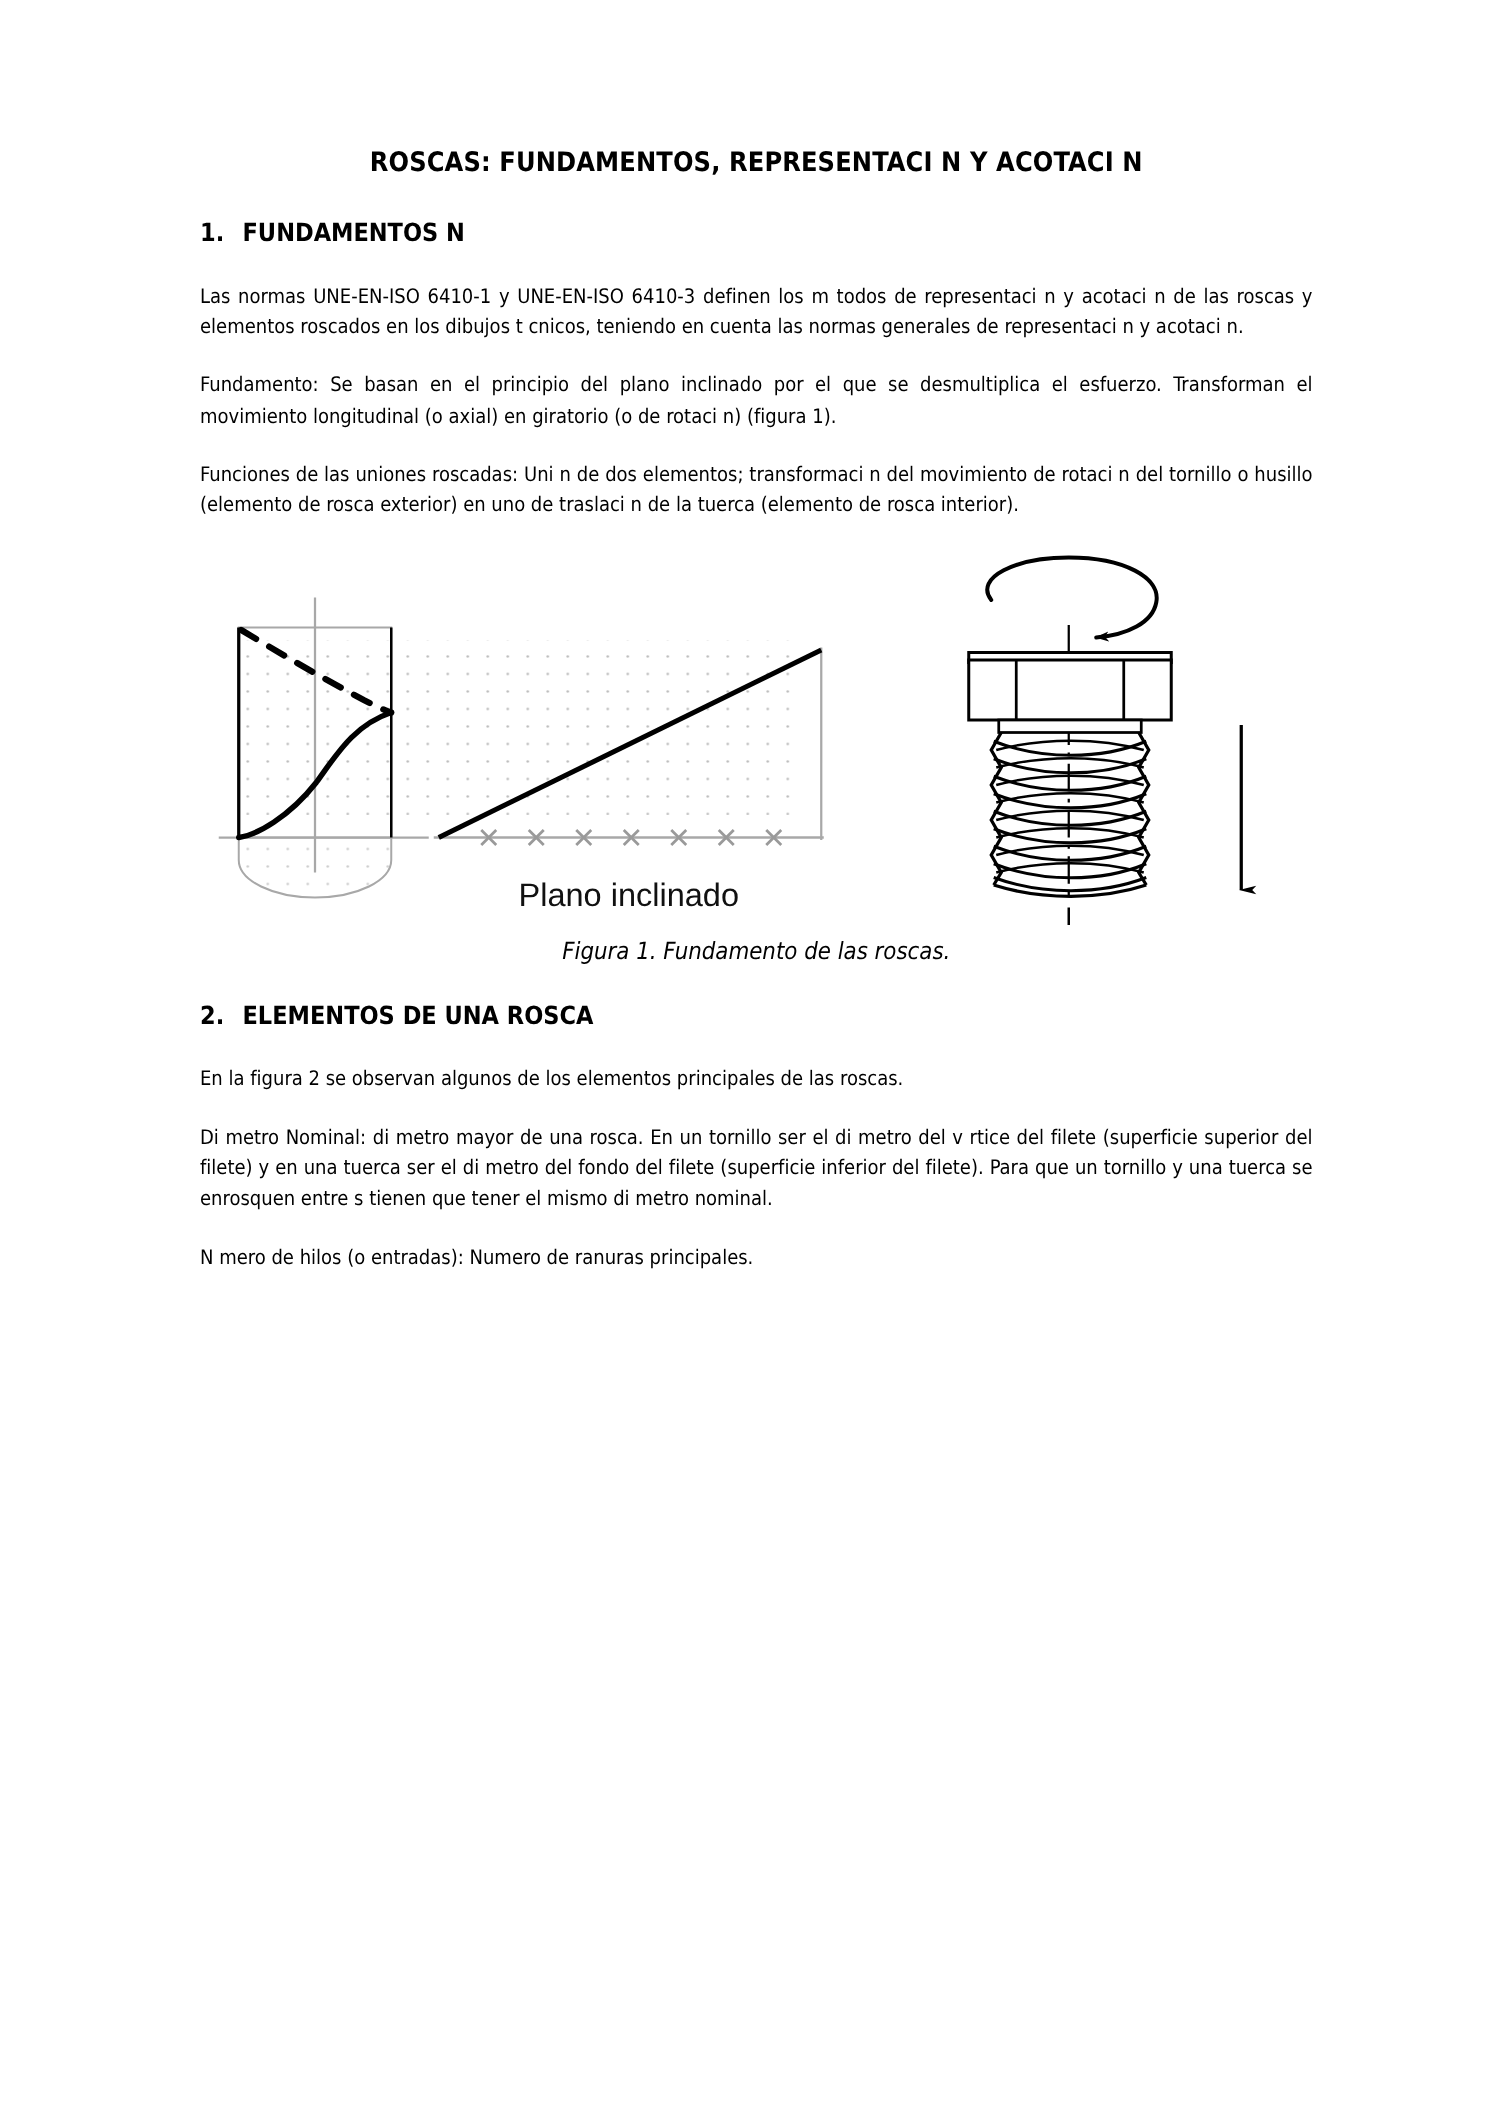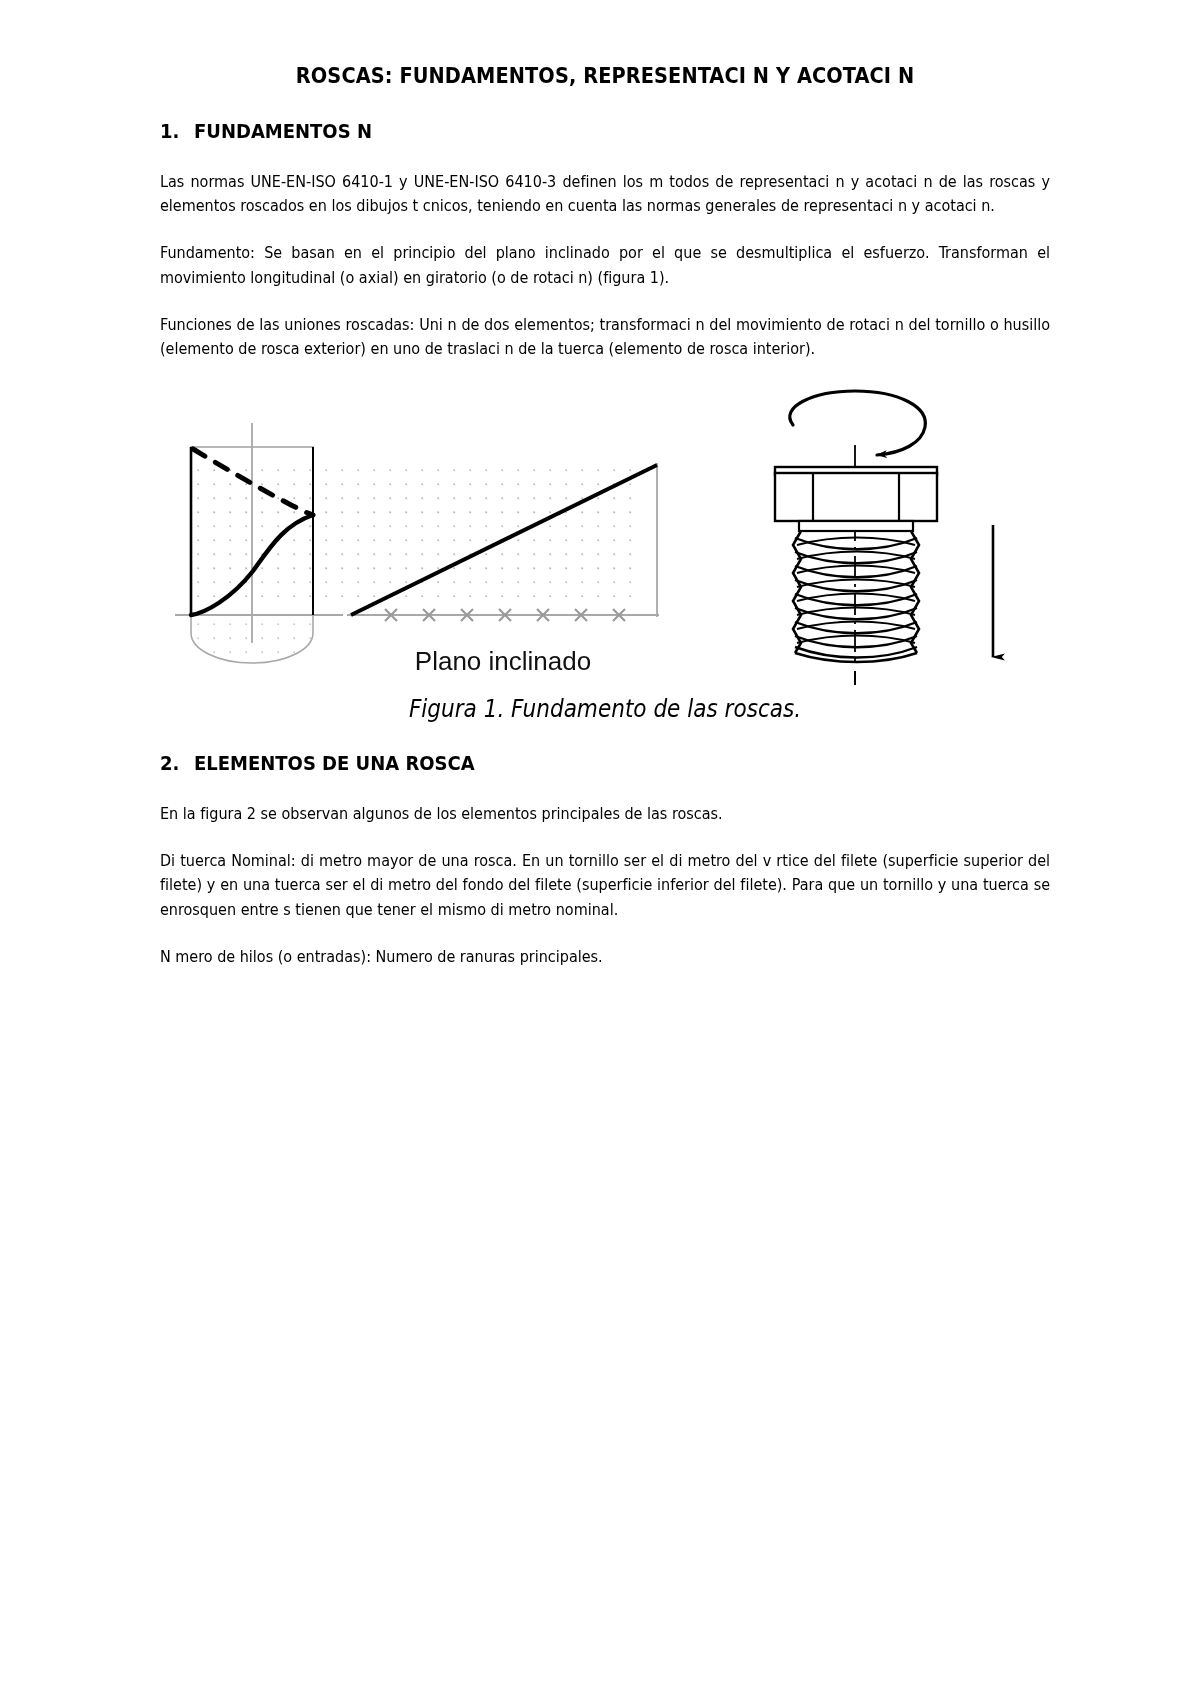--- a/index.html
+++ b/index.html
@@ -13,21 +13,21 @@
     height: 1696px;
     font-family: "Liberation Sans", sans-serif;
     color: #000000;
     overflow: hidden;
   }
   .page {
     position: relative;
     width: 1200px;
     height: 1696px;
     box-sizing: border-box;
-    padding: 63px 150px 0 160px;
+    padding: 118px 150px 0 160px;
     background: #fff;
   }
 
   
   .doc-title {
     font-family: "DejaVu Sans Condensed", "Liberation Sans Narrow", "Liberation Sans", sans-serif;
     font-stretch: condensed;
     font-weight: bold;
     font-size: 21.5px;
     text-align: center;
@@ -59,21 +59,21 @@
     text-align: justify;
     margin: 0 0 23px 0;
     hyphens: none;
   }
   p.body b { font-weight: normal; }
 
   .fig-caption {
     font-family: "DejaVu Sans Condensed", "Liberation Sans Narrow", "Liberation Sans", sans-serif;
     font-stretch: condensed;
     font-style: italic;
-    font-size: 24px;
+    font-size: 19px;
     text-align: center;
     margin: 10px 0 28px 0;
   }
 
   
   .figure-wrap {
     width: 100%;
     margin: 18px 0 0 0;
     display: block;
   }
@@ -222,21 +222,21 @@
     <span class="num">2.</span>
     <span class="txt">ELEMENTOS DE UNA ROSCA</span>
   </div>
 
   <p class="body">
     <span>En la figura 2 se observan algunos de los elementos principales de las roscas.</span>
   </p>
 
 
   <p class="body">
-    <b>Di  tuerca Nominal:</b><span> di  metro mayor de una rosca. En un tornillo ser   el di  metro del v  rtice del filete (superficie superior del filete) y en una tuerca ser   el di  metro del fondo del filete (superficie inferior del filete). Para que un tornillo y una tuerca se enrosquen entre s  tienen que tener el mismo di  metro nominal.</span>
+    <b>Di  metro Nominal:</b><span> di  metro mayor de una rosca. En un tornillo ser   el di  metro del v  rtice del filete (superficie superior del filete) y en una tuerca ser   el di  metro del fondo del filete (superficie inferior del filete). Para que un tornillo y una tuerca se enrosquen entre s  tienen que tener el mismo di  metro nominal.</span>
   </p>
 
 
   <p class="body">
     <b>N  mero de hilos (o entradas):</b><span> Numero de ranuras principales.</span>
   </p>
 
 
 </div>
 

